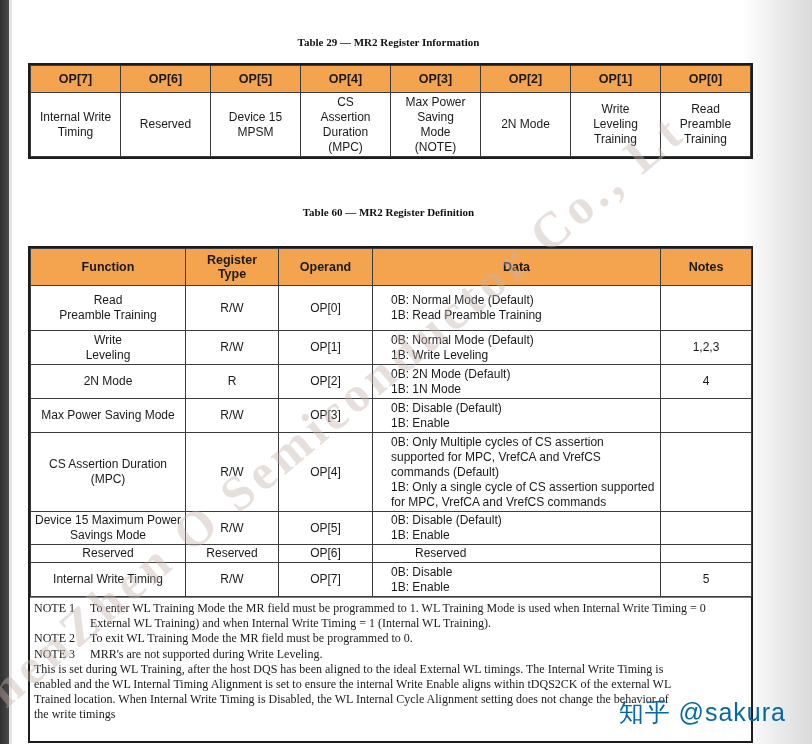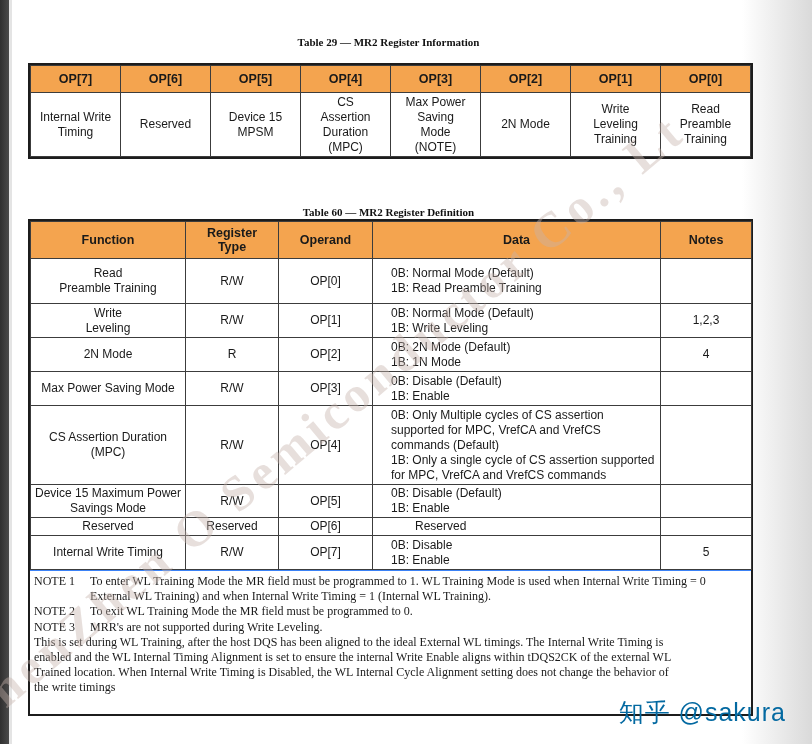--- a/index.html
+++ b/index.html
@@ -29,21 +29,21 @@
   
   .tbl-title{
     position:absolute;left:28px;width:721px;text-align:center;
     font-family:"Liberation Serif",serif;font-weight:bold;font-size:11px;color:#111;
   }
   #title29{top:36px;}
   #title30{top:206px;}
   
   .tbl-wrap{position:absolute;left:28px;width:721px;border:2px solid #1c1c1c;background:#fff;z-index:2;}
   #t29wrap{top:63px;}
-  #t30wrap{top:219px;}
+  #t30wrap{top:246px;}
   table{width:100%;border-collapse:collapse;table-layout:fixed;}
   th,td{border:1px solid #3c3c3c;vertical-align:middle;color:#1a1a1a;}
   th{background:var(--orange,#F4A44F);font-weight:bold;font-size:12.5px;text-align:center;}
   td{font-size:12px;line-height:15px;text-align:center;white-space:pre-line;}
   #t29 th{height:24px;}
   #t29 td{height:61px;}
   
   #t30 th{height:34px;white-space:pre-line;line-height:14px;}
   #t30 tbody tr:nth-child(1) td{height:42px;}
   #t30 tbody tr:nth-child(2) td{height:31px;}

